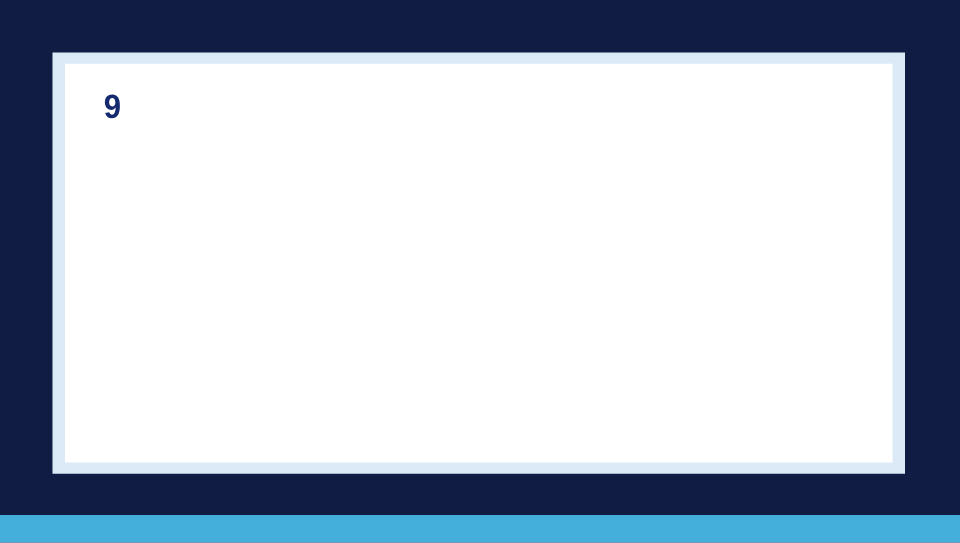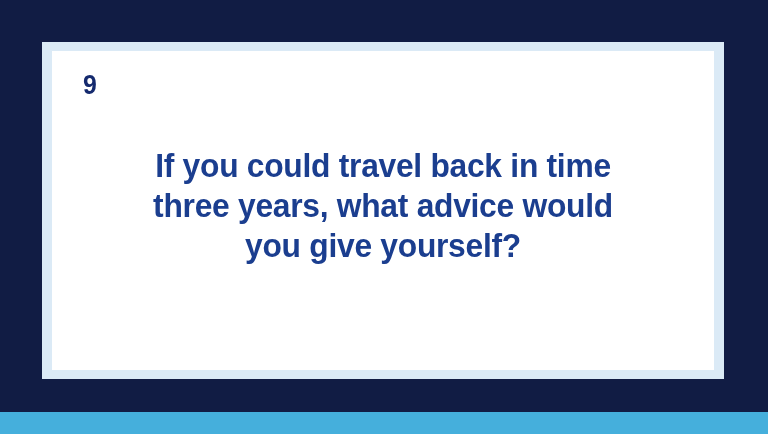--- a/index.html
+++ b/index.html
@@ -89,24 +89,19 @@
 </head>
 <body>
 
 <div id="slide">
 
   <div id="card-frame">
     <div id="card-inner">
 
       <div id="slide-number">9</div>
 
-      <div id="question-block">
-        <div class="question-line">If you could travel back in time</div>
-        <div class="question-line">three years, what advice would</div>
-        <div class="question-line">you give yourself?</div>
-      </div>
 
     </div>
   </div>
 
   <div id="bottom-bar"></div>
 
 </div>
 
 </body></html>

